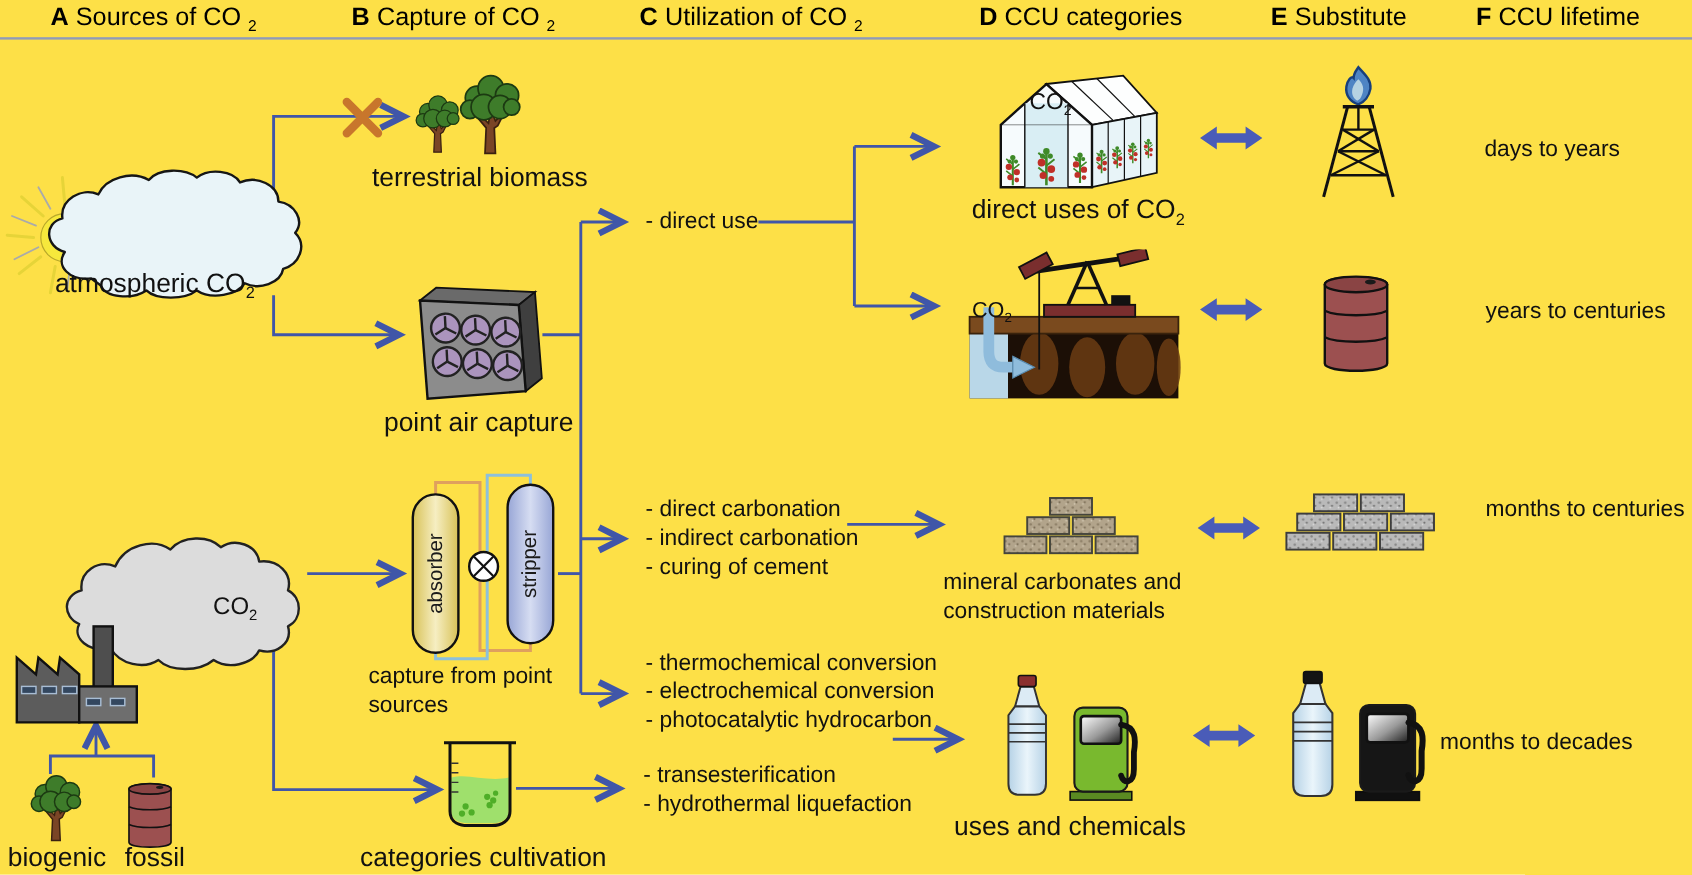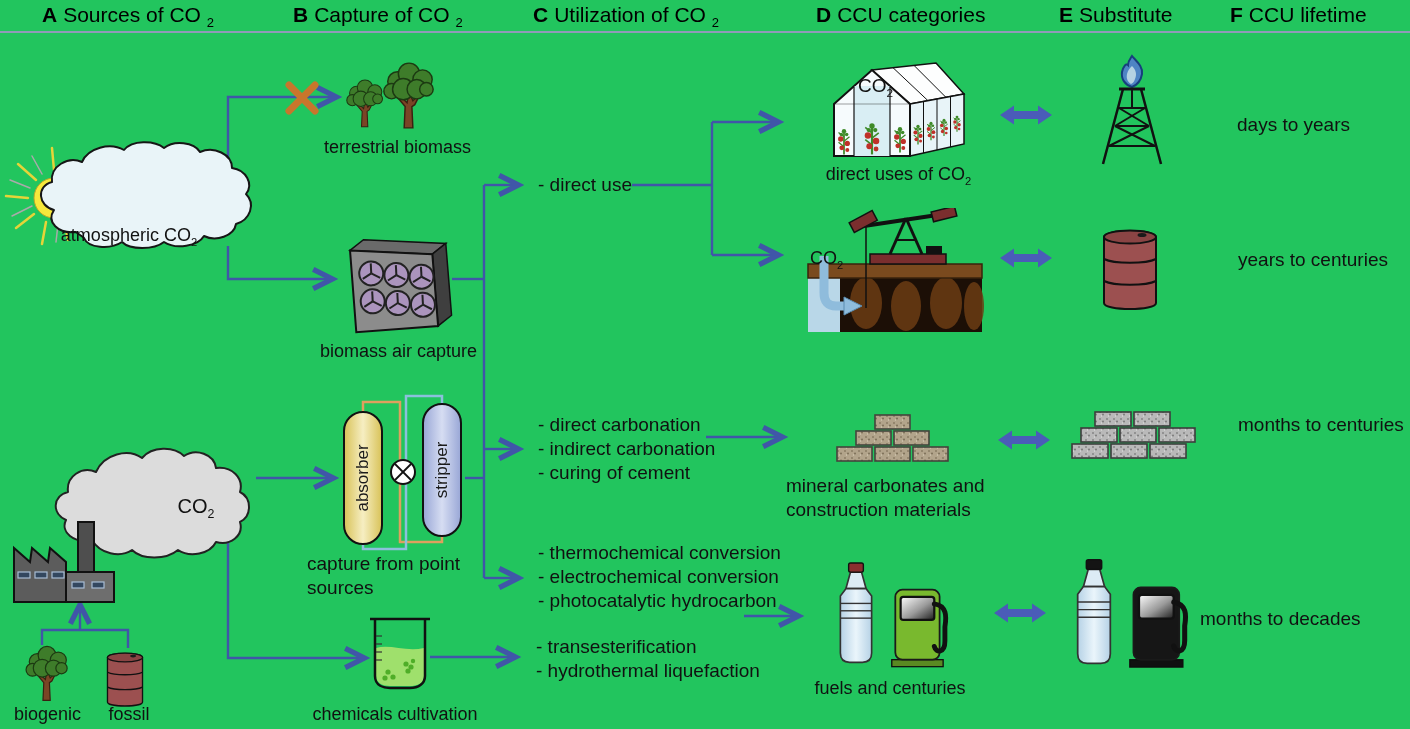--- a/index.html
+++ b/index.html
@@ -1,23 +1,23 @@
 <!DOCTYPE html>
 <html><head>
 <meta charset="utf-8">
 <style>
   html,body{margin:0;padding:0;background:#fff;}
-  #canvas{position:relative;width:1410px;height:729px;background:#22c55e;overflow:hidden;
+  #canvas{position:relative;width:1410px;height:729px;background:#fde047;overflow:hidden;
           font-family:"Liberation Sans",sans-serif;color:#111;}
   .abs{position:absolute;}
   .hdr{position:absolute;top:3px;font-size:21px;white-space:nowrap;color:#000;}
   .hdr b{margin-right:6px;}
   .hdr sub{font-size:13px;}
   .rule{position:absolute;left:0;top:31px;width:1410px;height:2px;background:#8f9bb8;}
-  .lbl{position:absolute;font-size:18px;line-height:25px;text-align:center;white-space:nowrap;}
+  .lbl{position:absolute;font-size:22px;line-height:25px;text-align:center;white-space:nowrap;}
   .lbl sub{font-size:0.62em;}
   .ulist{position:absolute;font-size:19px;line-height:24px;text-align:left;white-space:nowrap;}
   .ulist div{white-space:nowrap;}
   svg{display:block;}
 </style>
 </head>
 <body>
 
 <div id="canvas">
 
@@ -225,21 +225,21 @@
       <g>
         <use href="#fan-g" transform="translate(34,40)"></use>
           <use href="#fan-g" transform="translate(59,43)"></use>
         <use href="#fan-g" transform="translate(84,46)"></use>
           <use href="#fan-g" transform="translate(34,68)"></use>
         <use href="#fan-g" transform="translate(59,71)"></use>
           <use href="#fan-g" transform="translate(84,74)"></use>
       </g>
     </g>
   </svg>
-  <div class="lbl" style="left:320px;top:339px;width:155px">biomass air capture</div>
+  <div class="lbl" style="left:320px;top:339px;width:155px">point air capture</div>
 
   <svg class="abs" style="left:336px;top:392px" width="135" height="172" viewBox="0 0 135 172">
     <polyline points="27,22 27,10 64,10 64,150 106,150 106,144" fill="none" stroke="#dfa05e" stroke-width="2.5"></polyline>
     <polyline points="106,14 106,4 70,4 70,157 27,157 27,150" fill="none" stroke="#8cc0dc" stroke-width="2.5"></polyline>
     <circle cx="67" cy="80" r="12" fill="#fff" stroke="#111" stroke-width="2"></circle>
     <line x1="59" y1="72" x2="75" y2="88" stroke="#111" stroke-width="1.8"></line>
     <line x1="75" y1="72" x2="59" y2="88" stroke="#111" stroke-width="1.8"></line>
     <rect x="8" y="20" width="38" height="132" rx="19" fill="url(#gy)" stroke="#111" stroke-width="2"></rect>
     <rect x="87" y="12" width="38" height="132" rx="19" fill="url(#gb)" stroke="#111" stroke-width="2"></rect>
     <text transform="translate(32,86) rotate(-90)" text-anchor="middle" font-size="17" font-family="Liberation Sans, sans-serif" fill="#1a1a1a">absorber</text>
@@ -263,21 +263,21 @@
     </g>
     <path d="M9,5 L9,62 C9,72 18,74 24,74 L44,74 C52,74 59,70 59,62 L59,5" fill="none" stroke="#111" stroke-width="2.5" stroke-linejoin="round"></path>
     <line x1="4" y1="5" x2="64" y2="5" stroke="#111" stroke-width="2.5"></line>
     <g stroke="#333" stroke-width="1.2">
       <line x1="10" y1="22" x2="16" y2="22"></line>
         <line x1="10" y1="30" x2="16" y2="30"></line>
       <line x1="10" y1="38" x2="16" y2="38"></line>
         <line x1="10" y1="46" x2="16" y2="46"></line>
     </g>
   </svg>
-  <div class="lbl" style="left:300px;top:702px;width:190px">chemicals cultivation</div>
+  <div class="lbl" style="left:300px;top:702px;width:190px">categories cultivation</div>
 
   <div class="ulist" style="left:538px;top:173px">
     <div>- direct use</div>
   </div>
   <div class="ulist" style="left:538px;top:413px">
     <div>- direct carbonation</div>
     <div>- indirect carbonation</div>
     <div>- curing of cement</div>
   </div>
   <div class="ulist" style="left:538px;top:541px">
@@ -359,21 +359,21 @@
     <div>construction materials</div>
   </div>
 
   <svg class="abs" style="left:833px;top:558px" width="46" height="112" viewBox="0 0 50 115">
     <use href="#sym-bottle"></use>
     <rect x="17" y="2" width="16" height="10" rx="2" stroke="#111" stroke-width="1.5" fill="#8a2f2f"></rect>
   </svg>
   <svg class="abs" style="left:890px;top:582px" width="62" height="88" viewBox="0 0 70 94">
     <use href="#sym-pump" color="#79b92e"></use>
   </svg>
-  <div class="lbl" style="left:795px;top:676px;width:190px">fuels and centuries</div>
+  <div class="lbl" style="left:795px;top:676px;width:190px">uses and chemicals</div>
 
   <svg class="abs" style="left:1000px;top:104px" width="52" height="22" viewBox="0 0 52 22">
       <use href="#sym-dbl" fill="#4a5cb8"></use>
     </svg>
   <svg class="abs" style="left:1000px;top:247px" width="52" height="22" viewBox="0 0 52 22">
       <use href="#sym-dbl" fill="#4a5cb8"></use>
     </svg>
   <svg class="abs" style="left:998px;top:429px" width="52" height="22" viewBox="0 0 52 22">
       <use href="#sym-dbl" fill="#4a5cb8"></use>
     </svg>

